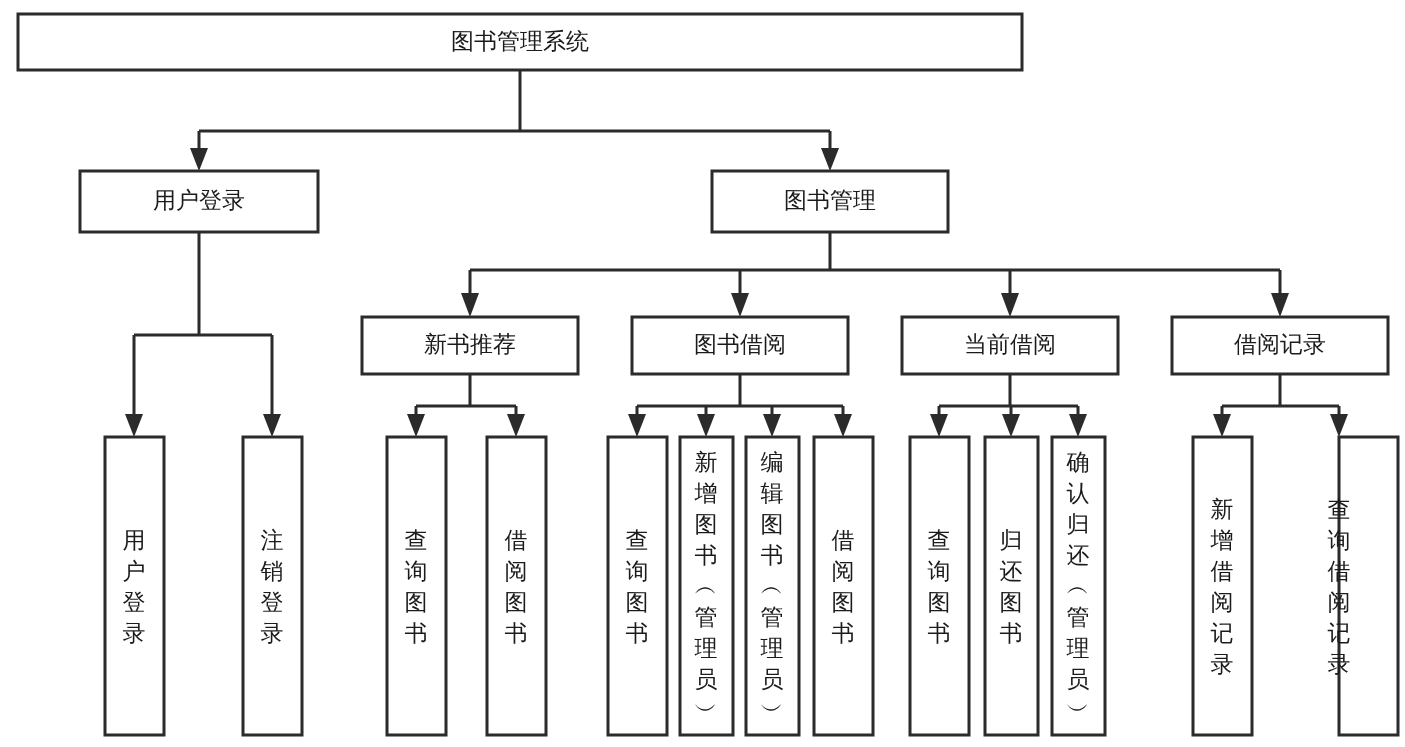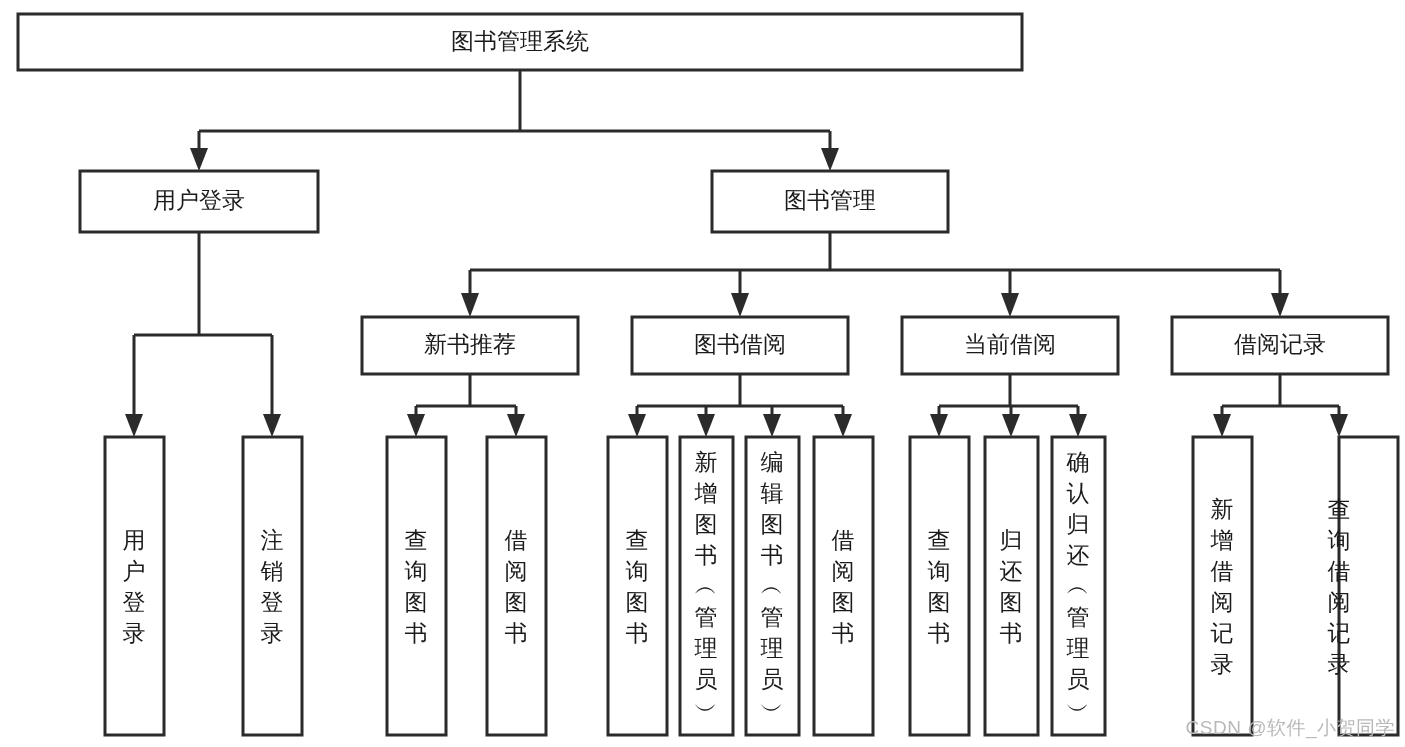--- a/index.html
+++ b/index.html
@@ -201,14 +201,13 @@
       <rect class="node-box" x="1193" y="437" width="59" height="298"></rect>
       <text class="node-label-v" x="1222" y="516.5"><tspan x="1222" dy="0">新</tspan><tspan x="1222" dy="31">增</tspan><tspan x="1222" dy="31">借</tspan><tspan x="1222" dy="31">阅</tspan><tspan x="1222" dy="31">记</tspan><tspan x="1222" dy="31">录</tspan></text>
     </g>
     <g>
       <rect class="node-box" x="1339" y="437" width="59" height="298"></rect>
       <text class="node-label-v" x="1339" y="516.5"><tspan x="1339" dy="0">查</tspan><tspan x="1339" dy="31">询</tspan><tspan x="1339" dy="31">借</tspan><tspan x="1339" dy="31">阅</tspan><tspan x="1339" dy="31">记</tspan><tspan x="1339" dy="31">录</tspan></text>
     </g>
 
   </svg>
 
-  <div class="watermark">CSDN @软件_小贺同学</div>
 </div>
 
 </body></html>

